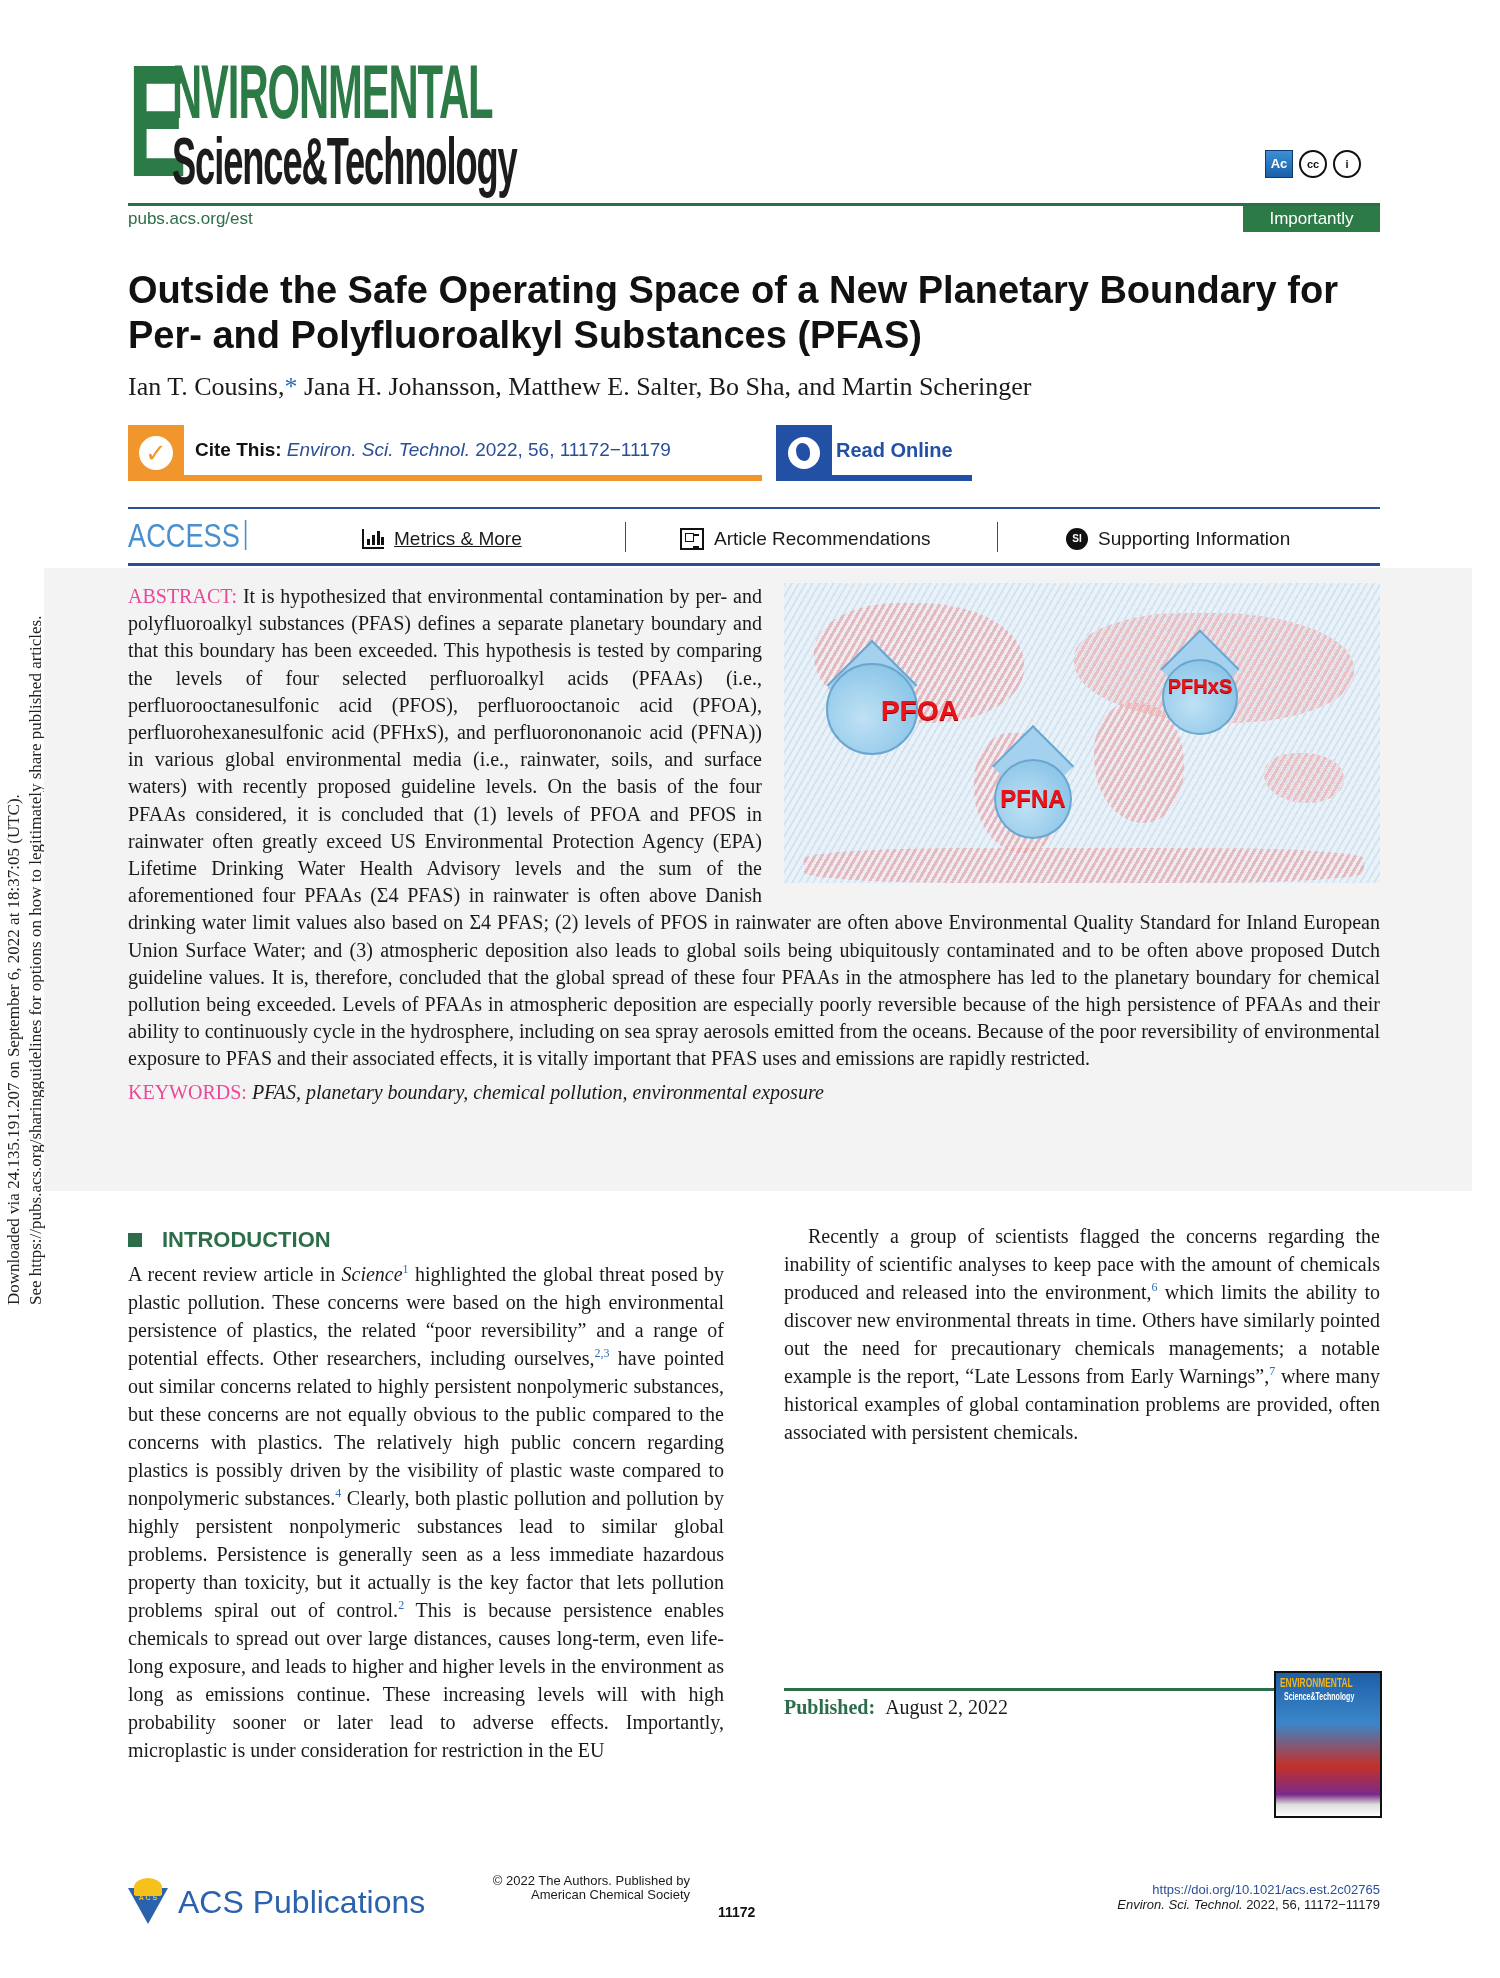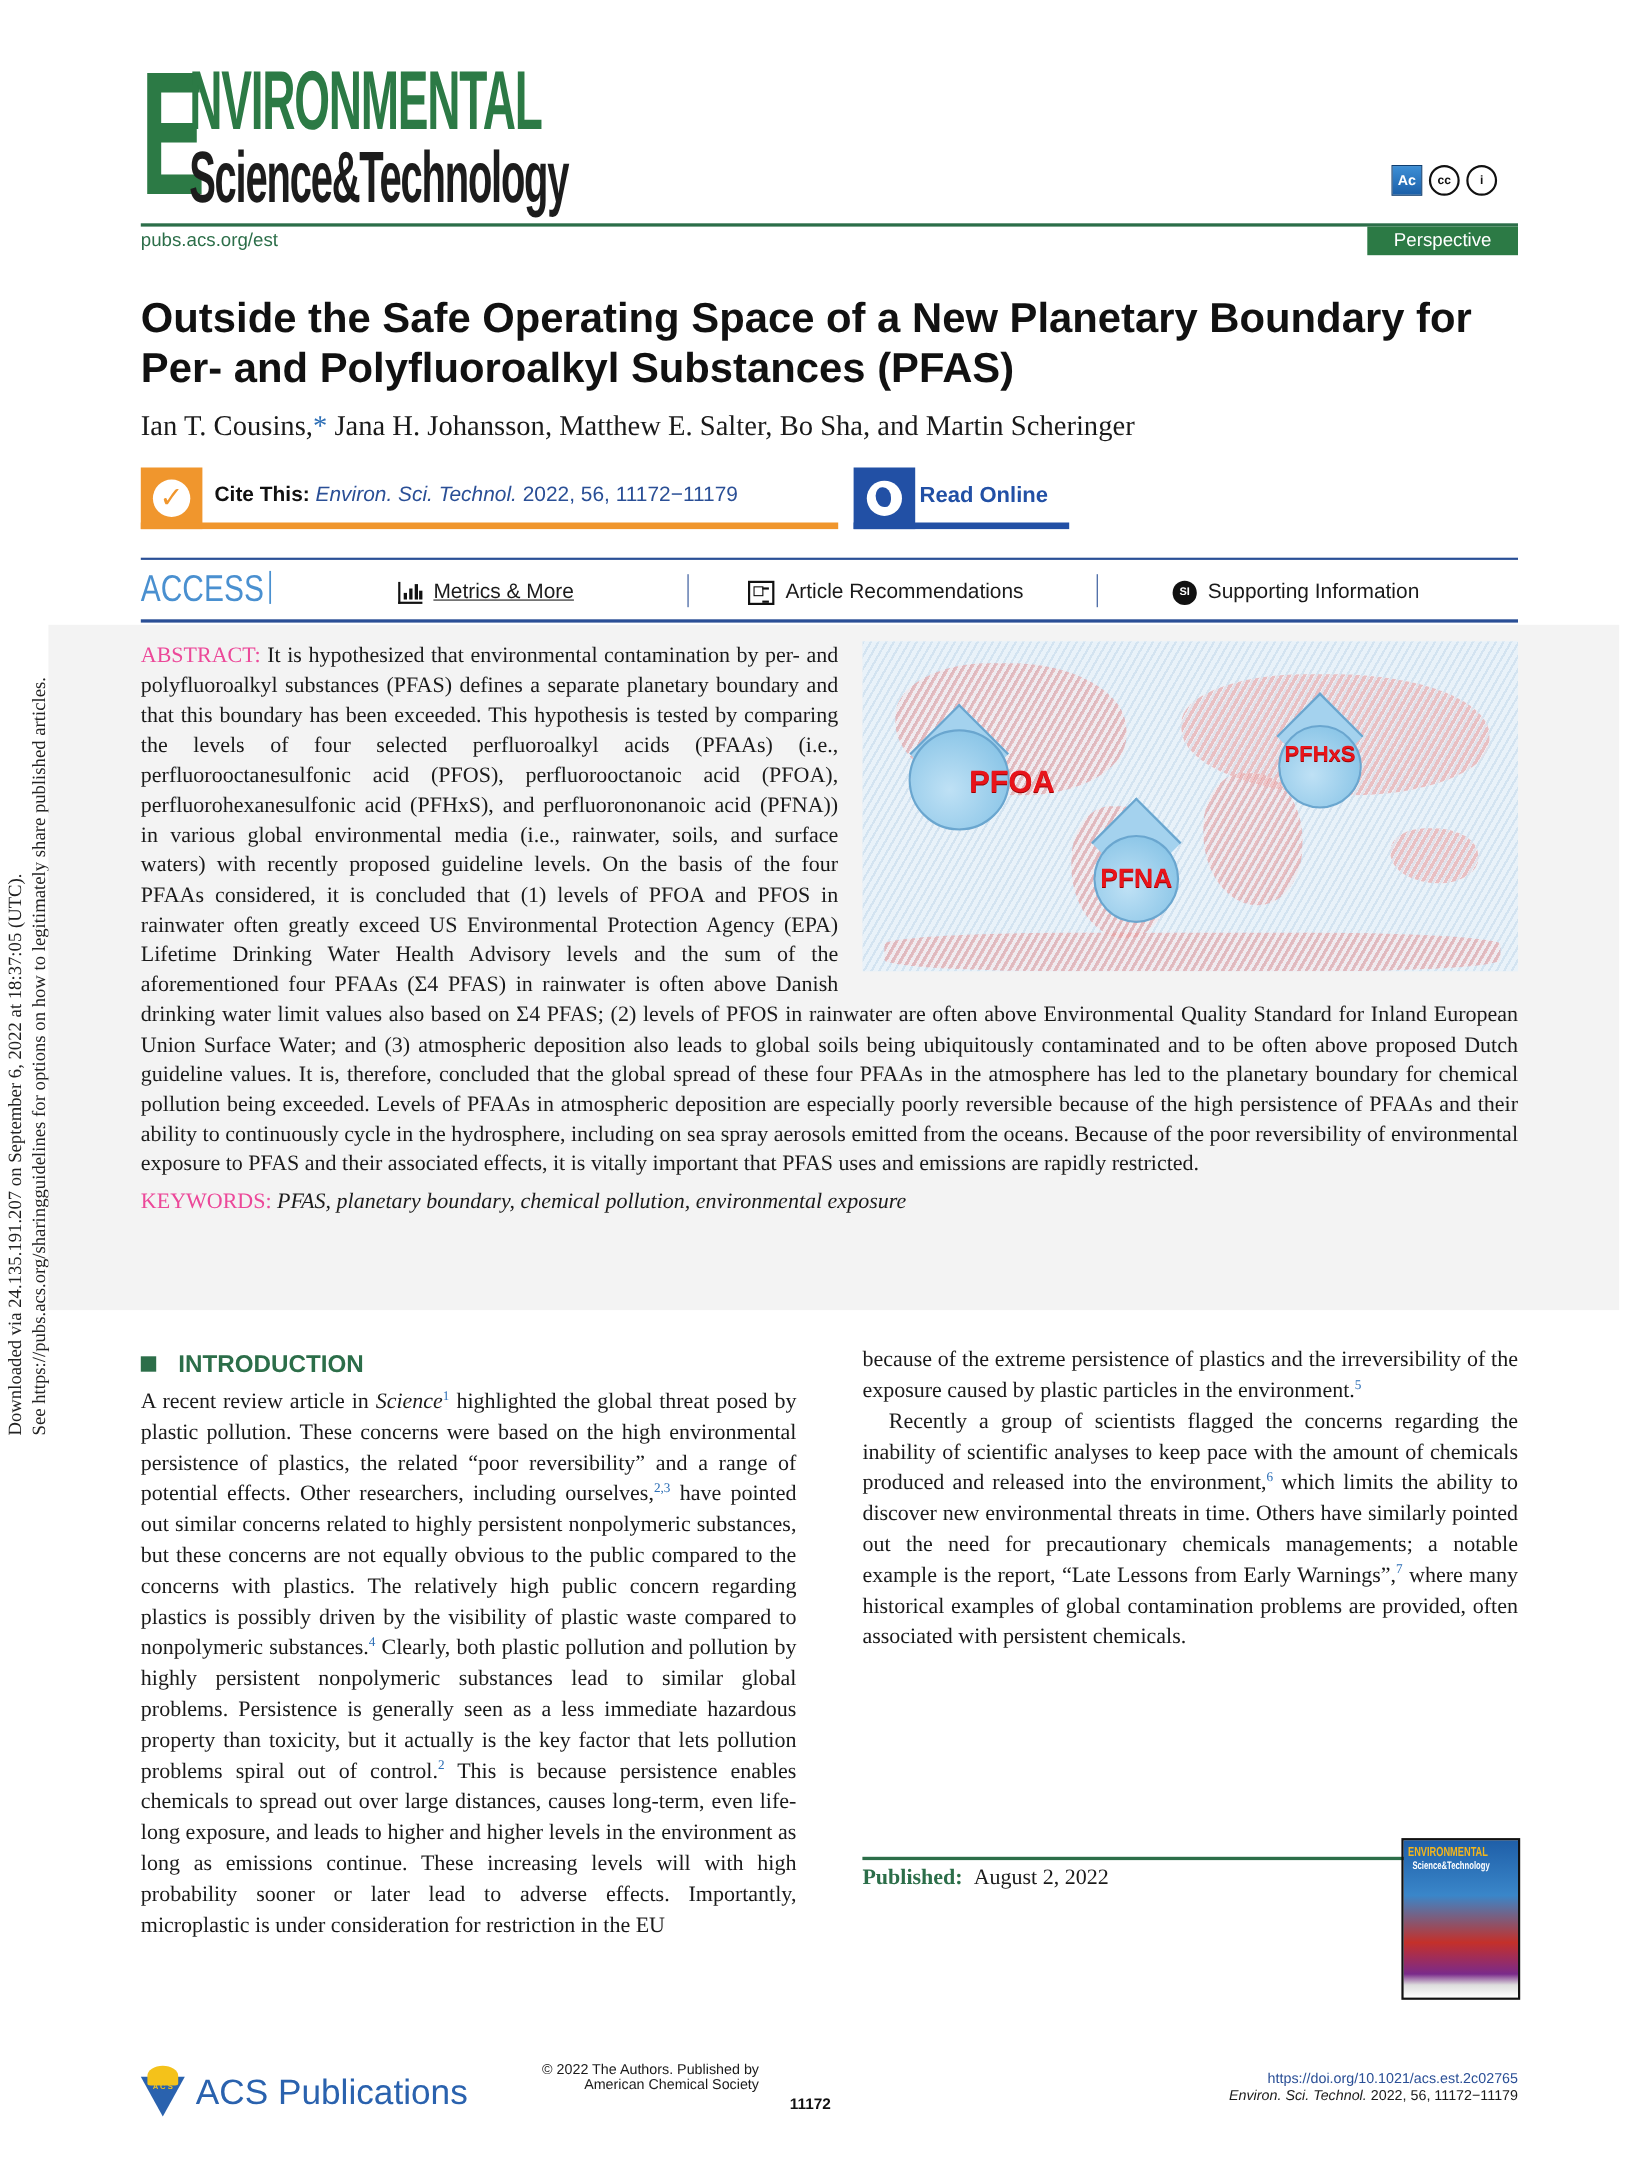--- a/index.html
+++ b/index.html
@@ -118,21 +118,21 @@
 </div>
 
 <div class="oa-icons">
   <div class="oa-ac">Ac</div>
   <div class="oa-circle">cc</div>
   <div class="oa-circle">i</div>
 </div>
 
 <div class="header-rule"></div>
 <div class="pubs-url">pubs.acs.org/est</div>
-<div class="badge-perspective">Perspective</div>
+<div class="badge-perspective">Importantly</div>
 
 <h1 class="title" style="margin:0">Outside the Safe Operating Space of a New Planetary Boundary for Per- and Polyfluoroalkyl Substances (PFAS)</h1>
 <div class="authors">
   <span>Ian T. Cousins,</span><span class="star">*</span><span> Jana H. Johansson, Matthew E. Salter, Bo Sha, and Martin Scheringer</span>
 </div>
 
 <div class="cite-box">
   <div class="ic">
       <div class="circ">✓</div>
     </div>
@@ -211,21 +211,20 @@
 
 <div class="col col-left">
   <div class="section-head">
     <span class="sq"></span>
     <span>INTRODUCTION</span>
   </div>
   <p><span>A recent review article in </span><span class="it">Science</span><sup>1</sup><span> highlighted the global threat posed by plastic pollution. These concerns were based on the high environmental persistence of plastics, the related “poor reversibility” and a range of potential effects. Other researchers, including ourselves,</span><sup>2,3</sup><span> have pointed out similar concerns related to highly persistent nonpolymeric substances, but these concerns are not equally obvious to the public compared to the concerns with plastics. The relatively high public concern regarding plastics is possibly driven by the visibility of plastic waste compared to nonpolymeric substances.</span><sup>4</sup><span> Clearly, both plastic pollution and pollution by highly persistent nonpolymeric substances lead to similar global problems. Persistence is generally seen as a less immediate hazardous property than toxicity, but it actually is the key factor that lets pollution problems spiral out of control.</span><sup>2</sup><span> This is because persistence enables chemicals to spread out over large distances, causes long-term, even life-long exposure, and leads to higher and higher levels in the environment as long as emissions continue. These increasing levels will with high probability sooner or later lead to adverse effects. Importantly, microplastic is under consideration for restriction in the EU</span></p>
 </div>
 
 <div class="col col-right">
-  <p><span>because of the extreme persistence of plastics and the irreversibility of the exposure caused by plastic particles in the environment.</span><sup>5</sup></p>
   <p class="indent"><span>Recently a group of scientists flagged the concerns regarding the inability of scientific analyses to keep pace with the amount of chemicals produced and released into the environment,</span><sup>6</sup><span> which limits the ability to discover new environmental threats in time. Others have similarly pointed out the need for precautionary chemicals managements; a notable example is the report, “Late Lessons from Early Warnings”,</span><sup>7</sup><span> where many historical examples of global contamination problems are provided, often associated with persistent chemicals.</span></p>
 </div>
 
 <div class="pub-rule"></div>
 <div class="published">
   <span class="lbl">Published:</span><span>August 2, 2022</span>
 </div>
 <div class="cover-thumb">
   <div class="ct">ENVIRONMENTAL</div>
   <div class="ct2">Science&amp;Technology</div>

